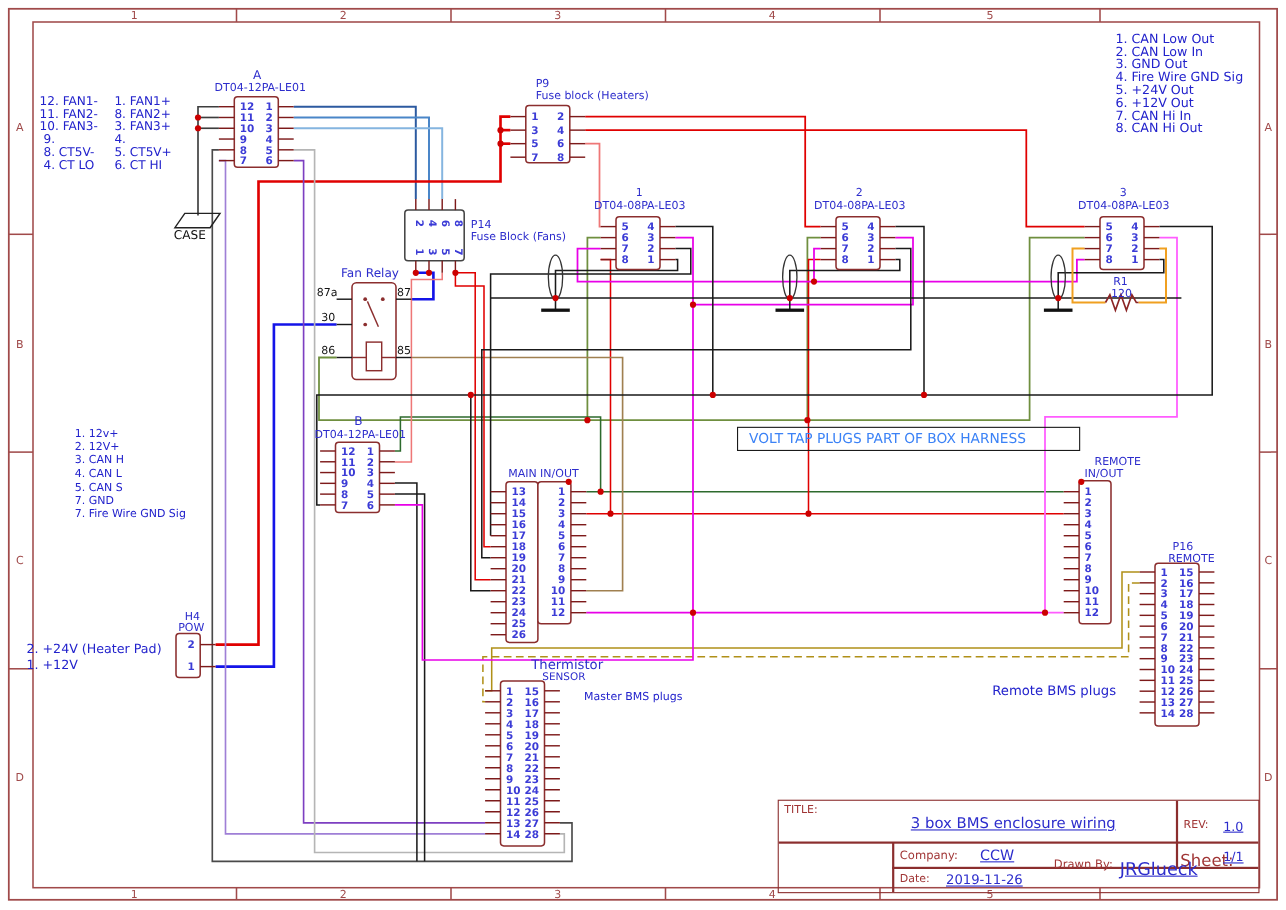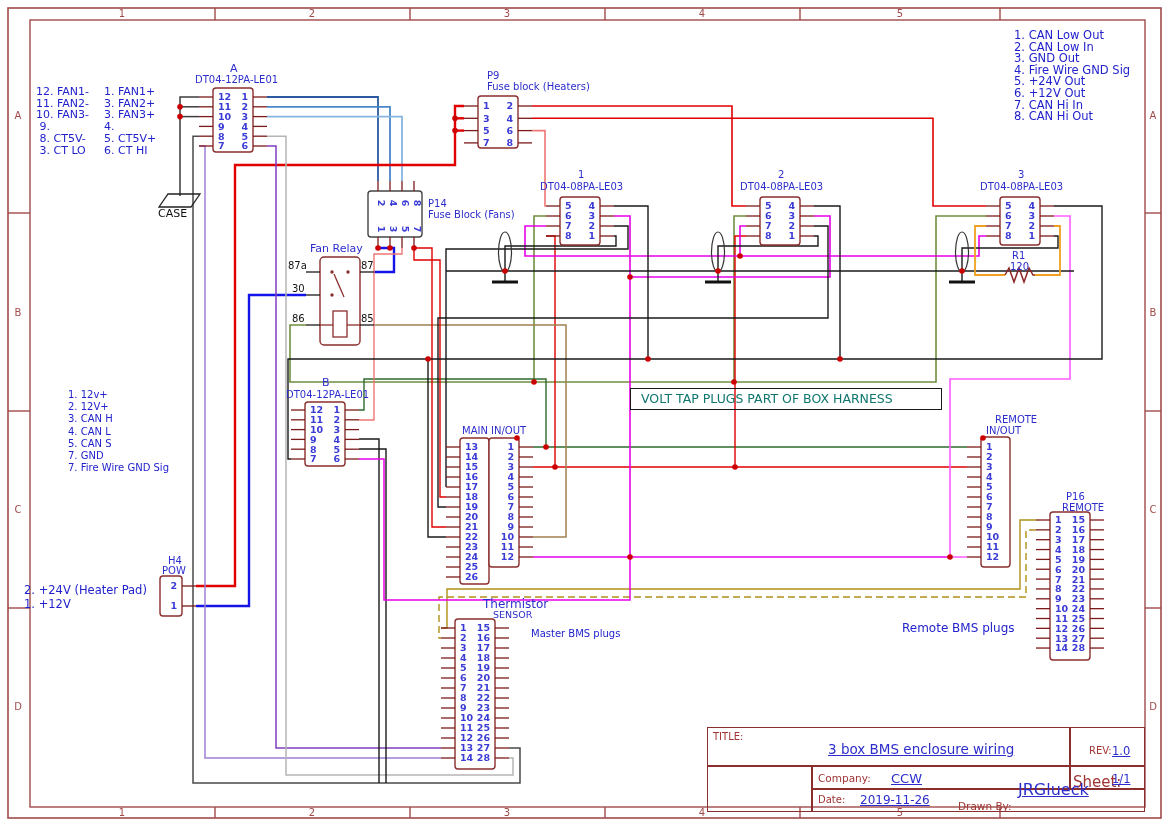--- a/index.html
+++ b/index.html
@@ -1,20 +1,20 @@
 <!DOCTYPE html>
 <html><head>
 <meta charset="utf-8">
 <style>
   html,body{margin:0;padding:0;background:#ffffff;}
   #stage{position:relative;width:1169px;height:827px;font-family:"DejaVu Sans","Liberation Sans",sans-serif;overflow:hidden;background:#fff;}
   #sch{position:absolute;left:0;top:0;}
   .note{position:absolute;color:#2222cc;white-space:pre;}
   .note .note-line{white-space:pre;}
-  .voltbox{position:absolute;border:1.5px solid #1a1a1a;color:#0f766e;background:transparent;}
+  .voltbox{position:absolute;border:1.5px solid #1a1a1a;color:#3b82f6;background:transparent;margin-left:40px;}
   .tb{position:absolute;border:1.6px solid #8b2e2e;}
   .tb .ln{position:absolute;background:#8b2e2e;}
   .tb .lab{position:absolute;color:#a03535;font-size:10px;}
   .tb .val{position:absolute;color:#2d2dcc;text-decoration:underline;}
   text{font-family:"DejaVu Sans","Liberation Sans",sans-serif;}
 </style>
 </head>
 <body>
 
 <div id="stage">
@@ -514,40 +514,40 @@
       <text x="995" y="423" font-size="10" fill="#2d2dcc">REMOTE</text>
       <text x="986" y="434" font-size="10" fill="#2d2dcc">IN/OUT</text>
       <text x="1066" y="500" font-size="10" fill="#2d2dcc">P16</text>
       <text x="1062" y="511" font-size="10" fill="#2d2dcc">REMOTE</text>
       <text x="483" y="608" font-size="12" fill="#2d2dcc">Thermistor</text>
       <text x="493" y="618" font-size="9.5" fill="#2d2dcc">SENSOR</text>
       <text x="168" y="564" font-size="10" fill="#2d2dcc">H4</text>
       <text x="162" y="574" font-size="10" fill="#2d2dcc">POW</text>
     </svg>
 
-  <div class="note" style="left:36px;top:86px;font-size:11px;line-height:11.7px;"><div class="note-line">12. FAN1-</div><div class="note-line">11. FAN2-</div><div class="note-line">10. FAN3-</div><div class="note-line"> 9.</div><div class="note-line"> 8. CT5V-</div><div class="note-line"> 3. CT LO</div></div>
-  <div class="note" style="left:104px;top:86px;font-size:11px;line-height:11.7px;"><div class="note-line">1. FAN1+</div><div class="note-line">3. FAN2+</div><div class="note-line">3. FAN3+</div><div class="note-line">4.</div><div class="note-line">5. CT5V+</div><div class="note-line">6. CT HI</div></div>
+  <div class="note" style="left:36px;top:86px;font-size:11px;line-height:11.7px;"><div class="note-line">12. FAN1-</div><div class="note-line">11. FAN2-</div><div class="note-line">10. FAN3-</div><div class="note-line"> 9.</div><div class="note-line"> 8. CT5V-</div><div class="note-line"> 4. CT LO</div></div>
+  <div class="note" style="left:104px;top:86px;font-size:11px;line-height:11.7px;"><div class="note-line">1. FAN1+</div><div class="note-line">8. FAN2+</div><div class="note-line">3. FAN3+</div><div class="note-line">4.</div><div class="note-line">5. CT5V+</div><div class="note-line">6. CT HI</div></div>
   <div class="note" style="left:1014px;top:30px;font-size:11.5px;line-height:11.6px;"><div class="note-line">1. CAN Low Out</div><div class="note-line">2. CAN Low In</div><div class="note-line">3. GND Out</div><div class="note-line">4. Fire Wire GND Sig</div><div class="note-line">5. +24V Out</div><div class="note-line">6. +12V Out</div><div class="note-line">7. CAN Hi In</div><div class="note-line">8. CAN Hi Out</div></div>
   <div class="note" style="left:68px;top:389px;font-size:10px;line-height:12.2px;"><div class="note-line">1. 12v+</div><div class="note-line">2. 12V+</div><div class="note-line">3. CAN H</div><div class="note-line">4. CAN L</div><div class="note-line">5. CAN S</div><div class="note-line">7. GND</div><div class="note-line">7. Fire Wire GND Sig</div></div>
   <div class="note" style="left:24px;top:584px;font-size:11.5px;line-height:13.5px;"><div class="note-line">2. +24V (Heater Pad)</div><div class="note-line">1. +12V</div></div>
   <div class="voltbox" style="left:630px;top:388px;width:300px;height:20px;font-size:12.5px;line-height:20px;padding-left:10px;"><span>VOLT TAP PLUGS PART OF BOX HARNESS</span></div>
   <div class="note" style="left:531px;top:628px;font-size:10px;"><span>Master BMS plugs</span></div>
   <div class="note" style="left:902px;top:621px;font-size:12px;"><span>Remote BMS plugs</span></div>
 
   <div class="tb" style="left:707px;top:727px;width:436px;height:83px;">
     <div class="ln" style="left:0;top:37px;width:436px;height:1.5px;"></div>
     <div class="ln" style="left:103px;top:60px;width:333px;height:1.5px;"></div>
     <div class="ln" style="left:103px;top:38px;width:1.5px;height:45px;"></div>
     <div class="ln" style="left:361px;top:0;width:1.5px;height:61px;"></div>
     <div class="lab" style="left:5px;top:3px;">TITLE:</div>
     <div class="val" style="left:120px;top:13px;font-size:13.5px;">3 box BMS enclosure wiring</div>
-    <div class="lab" style="left:368px;top:17px;margin-left:13px;">REV:</div>
+    <div class="lab" style="left:368px;top:17px;">REV:</div>
     <div class="val" style="left:404px;top:16px;font-size:11.5px;">1.0</div>
     <div class="lab" style="left:110px;top:44px;font-size:10.5px;">Company:</div>
     <div class="val" style="left:183px;top:43px;font-size:13px;">CCW</div>
     <div class="lab" style="left:365px;top:45px;font-size:15px;">Sheet:</div>
     <div class="val" style="left:404px;top:44px;font-size:11.5px;">1/1</div>
     <div class="lab" style="left:110px;top:66px;font-size:10px;">Date:</div>
     <div class="val" style="left:152px;top:65px;font-size:12px;">2019-11-26</div>
-    <div class="lab" style="left:250px;top:72px;font-size:10.5px;">Drawn By:</div>
+    <div class="lab" style="left:250px;top:52px;font-size:10.5px;">Drawn By:</div>
     <div class="val" style="left:310px;top:52px;font-size:16px;">JRGlueck</div>
   </div>
 </div>
 
 </body></html>

